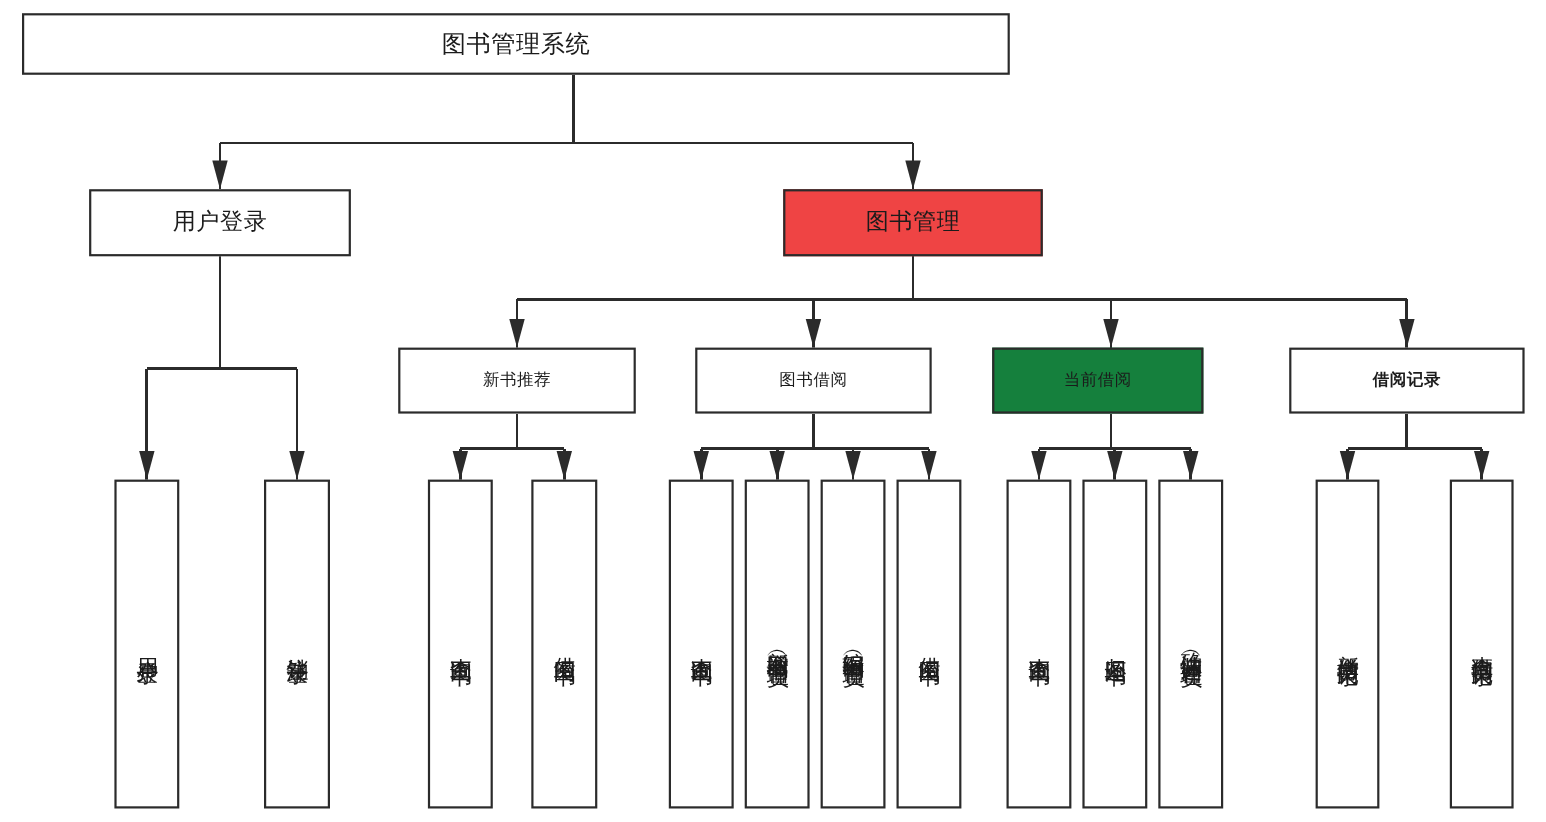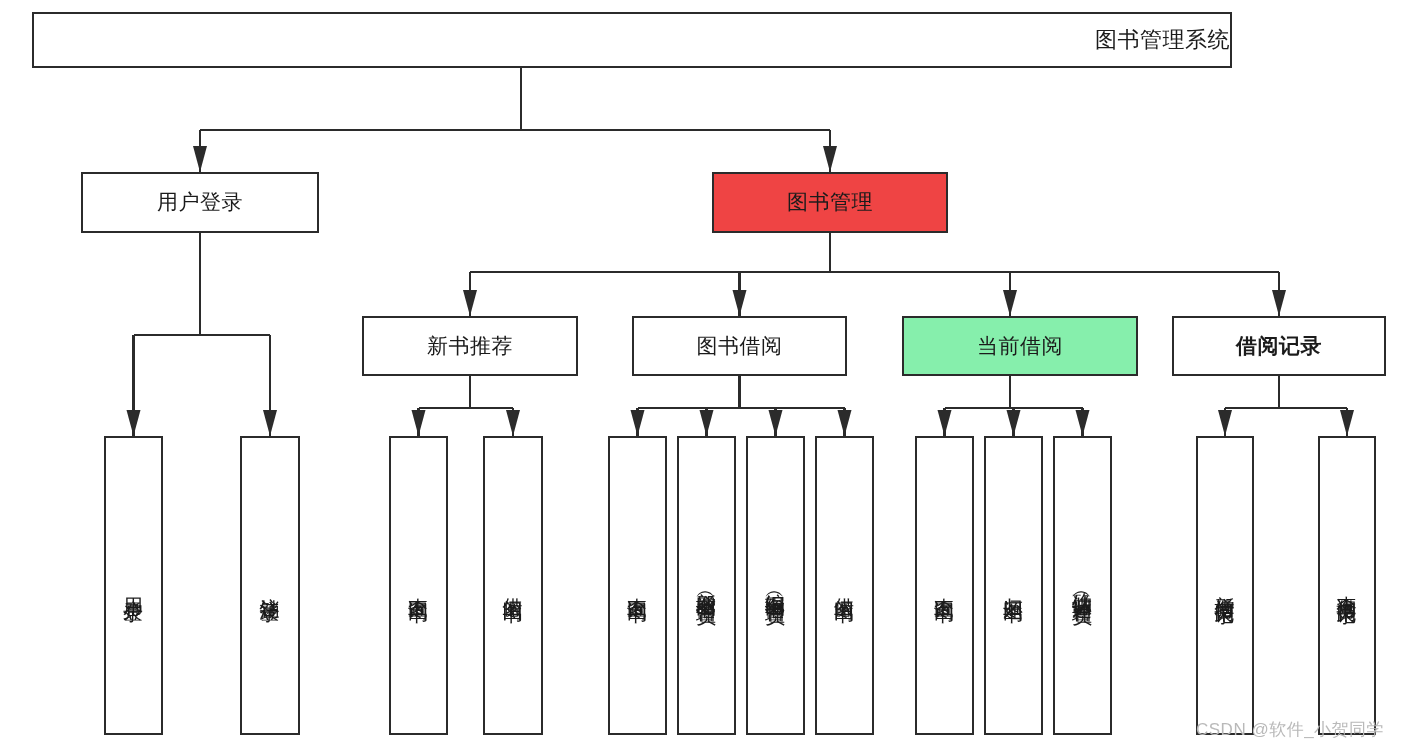--- a/index.html
+++ b/index.html
@@ -41,21 +41,21 @@
   }
   .node-box.vertical .node-label {
     writing-mode: vertical-rl;
     text-orientation: upright;
     font-size: 20px;
     letter-spacing: 2px;
     line-height: 1.1;
   }
   .node-box.level-0 .node-label { font-size: 22px; }
   .node-box.level-1 .node-label { font-size: 21px; }
-  .node-box.level-2 .node-label { font-size: 21px; }
+  .node-box.level-2 .node-label { font-size: 15px; }
   .watermark {
     position: absolute;
     color: #b9b9b9;
     font-size: 17px;
     white-space: nowrap;
     letter-spacing: 0.5px;
   }
 </style>
 </head>
 <body>
@@ -109,36 +109,36 @@
       <line x1="1082.5" y1="408" x2="1082.5" y2="436" stroke="#2b2b2b" stroke-width="2.6" shape-rendering="crispEdges"></line>
       <polygon points="1075.5,410 1089.5,410 1082.5,436" fill="#2b2b2b"></polygon>
       <line x1="1279" y1="376" x2="1279" y2="408" stroke="#2b2b2b" stroke-width="2.6" shape-rendering="crispEdges"></line>
       <line x1="1225" y1="408" x2="1347" y2="408" stroke="#2b2b2b" stroke-width="2.6" shape-rendering="crispEdges"></line>
       <line x1="1225" y1="408" x2="1225" y2="436" stroke="#2b2b2b" stroke-width="2.6" shape-rendering="crispEdges"></line>
       <polygon points="1218,410 1232,410 1225,436" fill="#2b2b2b"></polygon>
       <line x1="1347" y1="408" x2="1347" y2="436" stroke="#2b2b2b" stroke-width="2.6" shape-rendering="crispEdges"></line>
       <polygon points="1340,410 1354,410 1347,436" fill="#2b2b2b"></polygon>
     </svg>
   <div id="node-layer">
-      <div class="node-box level-0" style="left: 32px; top: 12px; width: 1200px; height: 56px; border-color: rgb(43, 43, 43); background: rgb(255, 255, 255); justify-content: flex-end;">
+      <div class="node-box level-0" style="left: 20px; top: 12px; width: 898px; height: 56px; border-color: rgb(43, 43, 43); background: rgb(255, 255, 255);">
         <span class="node-label" style="color: rgb(27, 27, 27);">图书管理系统</span>
       </div>
       <div class="node-box level-1" style="left: 81px; top: 172px; width: 238px; height: 61px; border-color: rgb(43, 43, 43); background: rgb(255, 255, 255);">
         <span class="node-label" style="color: rgb(27, 27, 27);">用户登录</span>
       </div>
       <div class="node-box level-1" style="left: 712px; top: 172px; width: 236px; height: 61px; border-color: rgb(43, 43, 43); background: #ef4444;">
         <span class="node-label" style="color: rgb(27, 27, 27);">图书管理</span>
       </div>
       <div class="node-box level-2" style="left: 362px; top: 316px; width: 216px; height: 60px; border-color: rgb(43, 43, 43); background: rgb(255, 255, 255);">
         <span class="node-label" style="color: rgb(27, 27, 27);">新书推荐</span>
       </div>
       <div class="node-box level-2" style="left: 632px; top: 316px; width: 215px; height: 60px; border-color: rgb(43, 43, 43); background: rgb(255, 255, 255);">
         <span class="node-label" style="color: rgb(27, 27, 27);">图书借阅</span>
       </div>
-      <div class="node-box level-2" style="left: 902px; top: 316px; width: 236px; height: 60px; border-color: rgb(43, 43, 43); background: #86efac;">
+      <div class="node-box level-2" style="left: 902px; top: 316px; width: 192px; height: 60px; border-color: rgb(43, 43, 43); background: #15803d;">
         <span class="node-label" style="color: rgb(27, 27, 27);">当前借阅</span>
       </div>
       <div class="node-box level-2" style="left: 1172px; top: 316px; width: 214px; height: 60px; border-color: rgb(43, 43, 43); background: rgb(255, 255, 255); font-weight: bold;">
         <span class="node-label" style="color: rgb(27, 27, 27);">借阅记录</span>
       </div>
       <div class="node-box level-3 vertical" style="left: 104px; top: 436px; width: 59px; height: 299px; border-color: rgb(43, 43, 43); background: rgb(255, 255, 255);">
         <span class="node-label" style="color: rgb(27, 27, 27);">用户登录</span>
       </div>
       <div class="node-box level-3 vertical" style="left: 240px; top: 436px; width: 60px; height: 299px; border-color: rgb(43, 43, 43); background: rgb(255, 255, 255);">
         <span class="node-label" style="color: rgb(27, 27, 27);">注销登录</span>
@@ -170,14 +170,13 @@
       <div class="node-box level-3 vertical" style="left: 1053px; top: 436px; width: 59px; height: 299px; border-color: rgb(43, 43, 43); background: rgb(255, 255, 255);">
         <span class="node-label" style="color: rgb(27, 27, 27);">确认归还（管理员）</span>
       </div>
       <div class="node-box level-3 vertical" style="left: 1196px; top: 436px; width: 58px; height: 299px; border-color: rgb(43, 43, 43); background: rgb(255, 255, 255);">
         <span class="node-label" style="color: rgb(27, 27, 27);">新增借阅记录</span>
       </div>
       <div class="node-box level-3 vertical" style="left: 1318px; top: 436px; width: 58px; height: 299px; border-color: rgb(43, 43, 43); background: rgb(255, 255, 255);">
         <span class="node-label" style="color: rgb(27, 27, 27);">查询借阅记录</span>
       </div>
     </div>
-  <div class="watermark" style="left: 1196px; top: 718px; color: rgb(185, 185, 185);">CSDN @软件_小贺同学</div>
 </div>
 
 </body></html>

